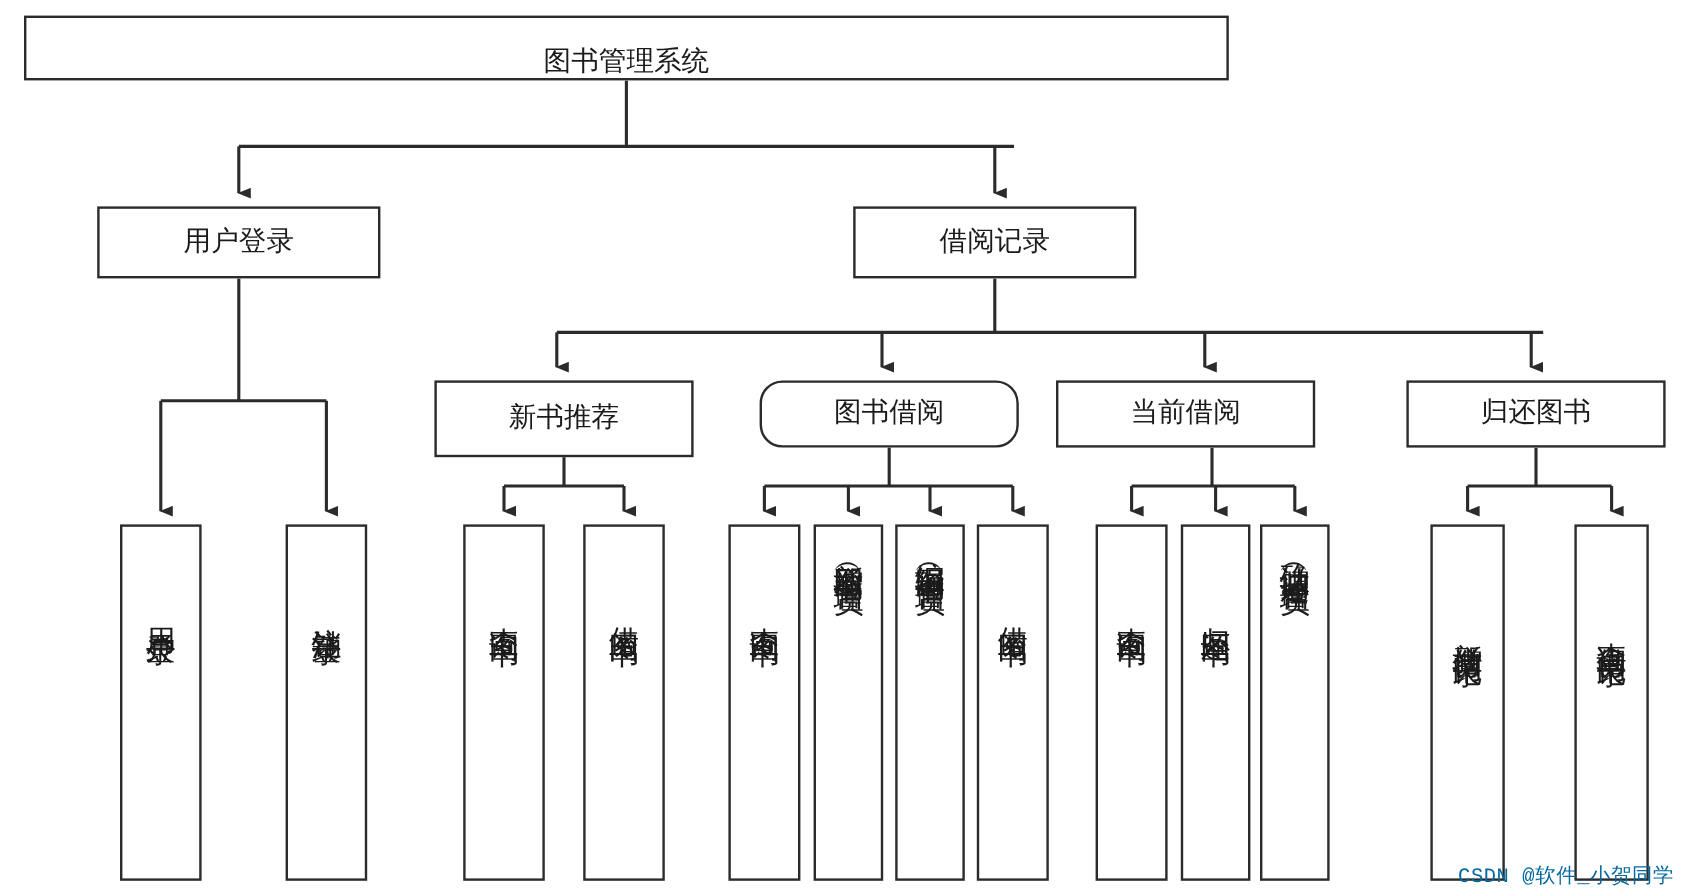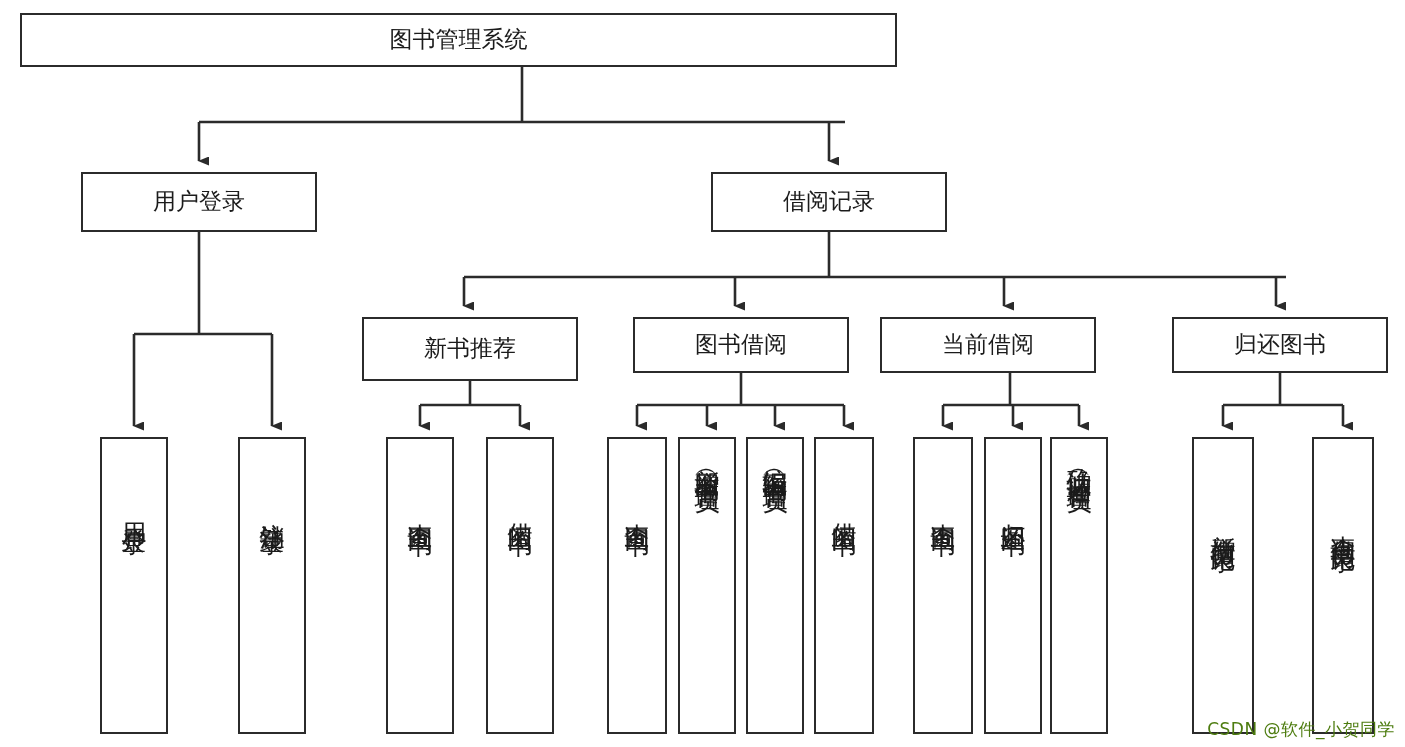--- a/index.html
+++ b/index.html
@@ -56,24 +56,25 @@
     font-size: 25px;
     letter-spacing: 3px;
     line-height: 1;
     padding-top: 4px;
   }
   .node.vertical.pad-mid .node-label { padding-top: 64px; }
   .node.vertical.pad-low .node-label { padding-top: 76px; }
   .node.vertical.pad-top .node-label { padding-top: 10px; }
   .watermark {
     position: absolute;
-    color: #4d7c0f;
+    color: #0369a1;
     font-size: 17px;
     white-space: nowrap;
     letter-spacing: 0.5px;
+    font-family: Liberation Mono, monospace;
   }
 </style>
 </head>
 <body>
 
 <div id="diagram-root">
 
   <svg class="connector-layer" viewBox="0 0 1405 747" xmlns="http://www.w3.org/2000/svg">
     <defs>
       <marker id="arrowhead" markerWidth="9" markerHeight="11" refX="4.5" refY="10" orient="auto" markerUnits="userSpaceOnUse">
@@ -118,35 +119,35 @@
       <path d="M 1013,405 L 1013,426" marker-end="url(#arrowhead)"></path>
       <path d="M 1079,405 L 1079,426" marker-end="url(#arrowhead)"></path>
 
       <path d="M 1280,373 L 1280,405"></path>
       <path d="M 1223,405 L 1343,405"></path>
       <path d="M 1223,405 L 1223,426" marker-end="url(#arrowhead)"></path>
       <path d="M 1343,405 L 1343,426" marker-end="url(#arrowhead)"></path>
     </g>
   </svg>
 
-  <div class="node horizontal" style="left: 20px; top: 13px; width: 877px; height: 54px;">
+  <div class="node horizontal" style="left: 20px; top: 13px; width: 1004px; height: 54px; align-items: flex-end;">
     <span class="node-label">图书管理系统</span>
   </div>
 
   <div class="node horizontal" style="left: 81px; top: 172px; width: 236px; height: 60px;">
     <span class="node-label">用户登录</span>
   </div>
   <div class="node horizontal" style="left: 711px; top: 172px; width: 236px; height: 60px;">
     <span class="node-label">借阅记录</span>
   </div>
 
   <div class="node horizontal" style="left: 362px; top: 317px; width: 216px; height: 64px;">
     <span class="node-label">新书推荐</span>
   </div>
-  <div class="node horizontal" style="left: 633px; top: 317px; width: 216px; height: 56px;">
+  <div class="node horizontal" style="left: 633px; top: 317px; width: 216px; height: 56px; border-radius: 19px;">
     <span class="node-label">图书借阅</span>
   </div>
   <div class="node horizontal" style="left: 880px; top: 317px; width: 216px; height: 56px;">
     <span class="node-label">当前借阅</span>
   </div>
   <div class="node horizontal" style="left: 1172px; top: 317px; width: 216px; height: 56px;">
     <span class="node-label">归还图书</span>
   </div>
 
   <div class="node vertical pad-mid" style="left: 100px; top: 437px; width: 68px; height: 297px;">

